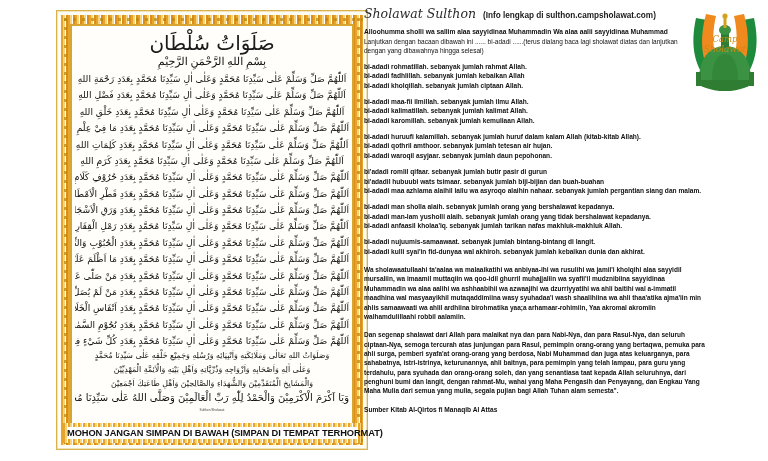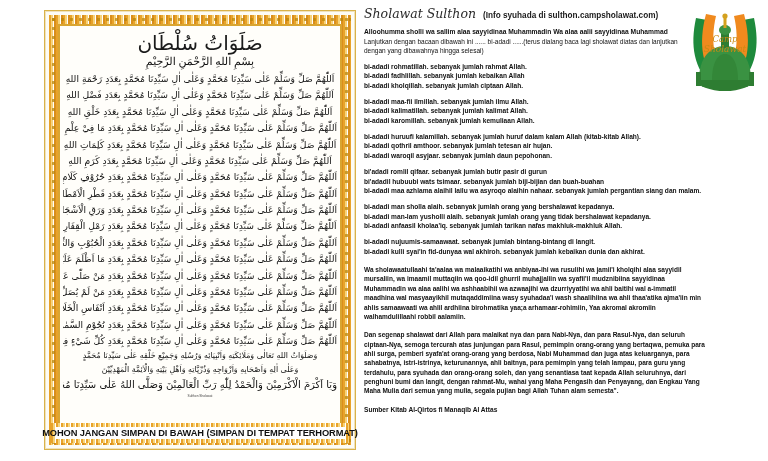--- a/index.html
+++ b/index.html
@@ -12,21 +12,21 @@
   }
   #page {
     position: relative;
     width: 768px; height: 461px;
     background: #ffffff;
   }
 
   
   #left-card {
     position: absolute;
-    left: 44px; top: 10px;
+    left: 56px; top: 10px;
     width: 312px; height: 440px;
     background: #fdfcf5;
     border: 1px solid #d9b24a;
     box-shadow: 0 0 0 1px #f0e2bb inset;
   }
   .ornate-frame {
     position: absolute;
     left: 4px; top: 4px; right: 4px; bottom: 4px;
     border: 9px solid transparent;
     background:
@@ -120,21 +120,21 @@
     height: 20px;
     background:
       linear-gradient(#ffffff,#ffffff) padding-box,
       repeating-linear-gradient(90deg,
         #e8a32a 0px,#e8a32a 2px,
         #f7d37a 2px,#f7d37a 4px,
         #ffffff 4px,#ffffff 5px) border-box;
     border: 4px solid transparent;
     display: flex;
     align-items: center;
-    justify-content: center;
+    justify-content: flex-start;
   }
   #bottom-banner-text {
     font-family: "Liberation Sans", sans-serif;
     font-size: 9.3px;
     font-weight: bold;
     color: #111;
     letter-spacing: -0.1px;
     white-space: nowrap;
     direction: ltr;
   }
@@ -223,36 +223,37 @@
           <div class="arabic-line">اَللّٰهُمَّ صَلِّ وَسَلِّمْ عَلٰى سَيِّدِنَا مُحَمَّدٍ وَعَلٰى اٰلِ سَيِّدِنَا مُحَمَّدٍ بِعَدَدِ مَا اَظْلَمَ عَلَيْهِ اللَّيْلُ</div>
           <div class="arabic-line">اَللّٰهُمَّ صَلِّ وَسَلِّمْ عَلٰى سَيِّدِنَا مُحَمَّدٍ وَعَلٰى اٰلِ سَيِّدِنَا مُحَمَّدٍ بِعَدَدِ مَنْ صَلّٰى عَلَيْهِ</div>
           <div class="arabic-line">اَللّٰهُمَّ صَلِّ وَسَلِّمْ عَلٰى سَيِّدِنَا مُحَمَّدٍ وَعَلٰى اٰلِ سَيِّدِنَا مُحَمَّدٍ بِعَدَدِ مَنْ لَمْ يُصَلِّ عَلَيْهِ</div>
           <div class="arabic-line">اَللّٰهُمَّ صَلِّ وَسَلِّمْ عَلٰى سَيِّدِنَا مُحَمَّدٍ وَعَلٰى اٰلِ سَيِّدِنَا مُحَمَّدٍ بِعَدَدِ اَنْفَاسِ الْخَلَائِقِ</div>
           <div class="arabic-line">اَللّٰهُمَّ صَلِّ وَسَلِّمْ عَلٰى سَيِّدِنَا مُحَمَّدٍ وَعَلٰى اٰلِ سَيِّدِنَا مُحَمَّدٍ بِعَدَدِ نُجُوْمِ السَّمٰوَاتِ</div>
           <div class="arabic-line">اَللّٰهُمَّ صَلِّ وَسَلِّمْ عَلٰى سَيِّدِنَا مُحَمَّدٍ وَعَلٰى اٰلِ سَيِّدِنَا مُحَمَّدٍ بِعَدَدِ كُلِّ شَيْءٍ فِي الدُّنْيَا وَالْاٰخِرَةِ</div>
         </div>
       <div id="arabic-closing">
           <div class="arabic-line small">وَصَلَوَاتُ اللهِ تَعَالٰى وَمَلَائِكَتِهِ وَاَنْبِيَائِهِ وَرُسُلِهِ وَجَمِيْعِ خَلْقِهِ عَلٰى سَيِّدِنَا مُحَمَّدٍ</div>
           <div class="arabic-line small">وَعَلٰى اٰلِهِ وَاَصْحَابِهِ وَاَزْوَاجِهِ وَذُرِّيَّاتِهِ وَاَهْلِ بَيْتِهِ وَالْاَئِمَّةِ الْمَهْدِيِّيْنَ</div>
+          <div class="arabic-line small">وَالْمَشَايِخِ الْمُتَقَدِّمِيْنَ وَالشُّهَدَاءِ وَالصَّالِحِيْنَ وَاَهْلِ طَاعَتِكَ اَجْمَعِيْنَ</div>
           <div class="arabic-line tiny">وَيَا اَكْرَمَ الْاَكْرَمِيْنَ وَالْحَمْدُ لِلّٰهِ رَبِّ الْعَالَمِيْنَ   وَصَلَّى اللهُ عَلٰى سَيِّدِنَا مُحَمَّدٍ وَعَلٰى اٰلِهِ وَصَحْبِهِ وَسَلَّمَ</div>
         </div>
 
       <div class="credit-micro">Sulthon Sholawat</div>
     </div>
 
     <div id="bottom-banner">
       <span id="bottom-banner-text">MOHON JANGAN SIMPAN DI BAWAH (SIMPAN DI TEMPAT TERHORMAT)</span>
     </div>
   </div>
 
   <div id="right-col">
 
     <div id="header-row">
       <span id="doc-title">Sholawat Sulthon</span>
-      <span id="doc-subtitle">(Info syuhada di sulthon.campsholawat.com)</span>
+      <span id="doc-subtitle">(Info lengkap di sulthon.campsholawat.com)</span>
     </div>
 
     <div id="logo">
       <svg width="86" height="92" viewBox="0 0 86 92" xmlns="http://www.w3.org/2000/svg">
         <g>
           <path d="M14 16 C 8 44, 12 66, 30 84 L 40 78 C 24 62, 20 42, 25 18 Z" fill="#1E8A3C"></path>
           <path d="M24 12 C 16 42, 20 66, 38 86 L 47 80 C 32 62, 28 40, 34 14 Z" fill="#F08A1E"></path>
           <path d="M72 16 C 78 44, 74 66, 56 84 L 46 78 C 62 62, 66 42, 61 18 Z" fill="#1E8A3C"></path>
           <path d="M62 12 C 70 42, 66 66, 48 86 L 39 80 C 54 62, 58 40, 52 14 Z" fill="#F08A1E"></path>
         </g>

